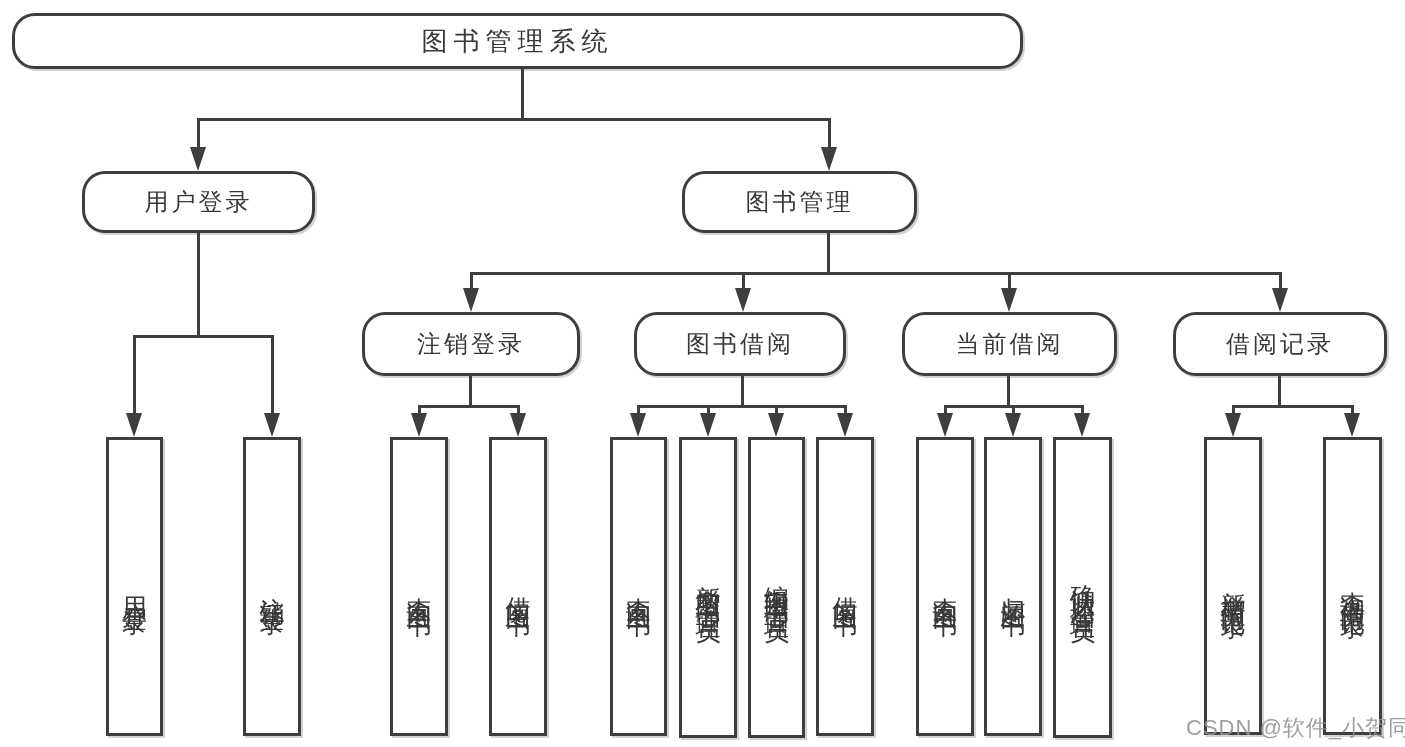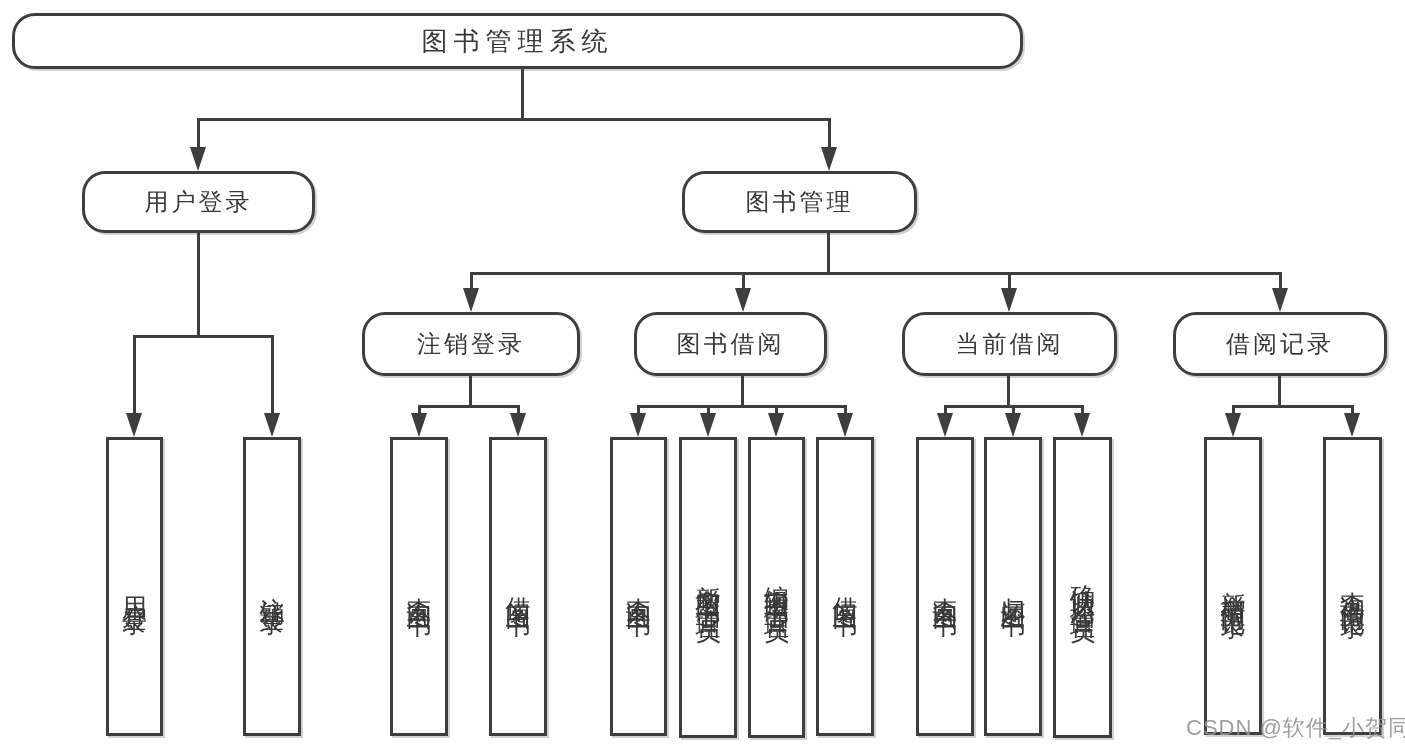--- a/index.html
+++ b/index.html
@@ -70,21 +70,21 @@
   <div class="line v" style="left:742px;top:272px;height:19px"></div>
   <div class="arrow" style="left:735px;top:288px"></div>
   <div class="line v" style="left:1008px;top:272px;height:19px"></div>
   <div class="arrow" style="left:1001px;top:288px"></div>
   <div class="line v" style="left:1279px;top:272px;height:19px"></div>
   <div class="arrow" style="left:1272px;top:288px"></div>
 
   <div class="box hnode" style="left:362px;top:312px;width:218px;height:64px">
     <span>注销登录</span>
   </div>
-  <div class="box hnode" style="left:634px;top:312px;width:193px;height:64px">
+  <div class="box hnode" style="left:634px;top:312px;width:212px;height:64px">
     <span>图书借阅</span>
   </div>
   <div class="box hnode" style="left:1173px;top:312px;width:214px;height:64px">
     <span>借阅记录</span>
   </div>
   <div class="box hnode" style="left:902px;top:312px;width:215px;height:64px">
     <span>当前借阅</span>
   </div>
 
   <div class="line v" style="left:469px;top:376px;height:32px"></div>

